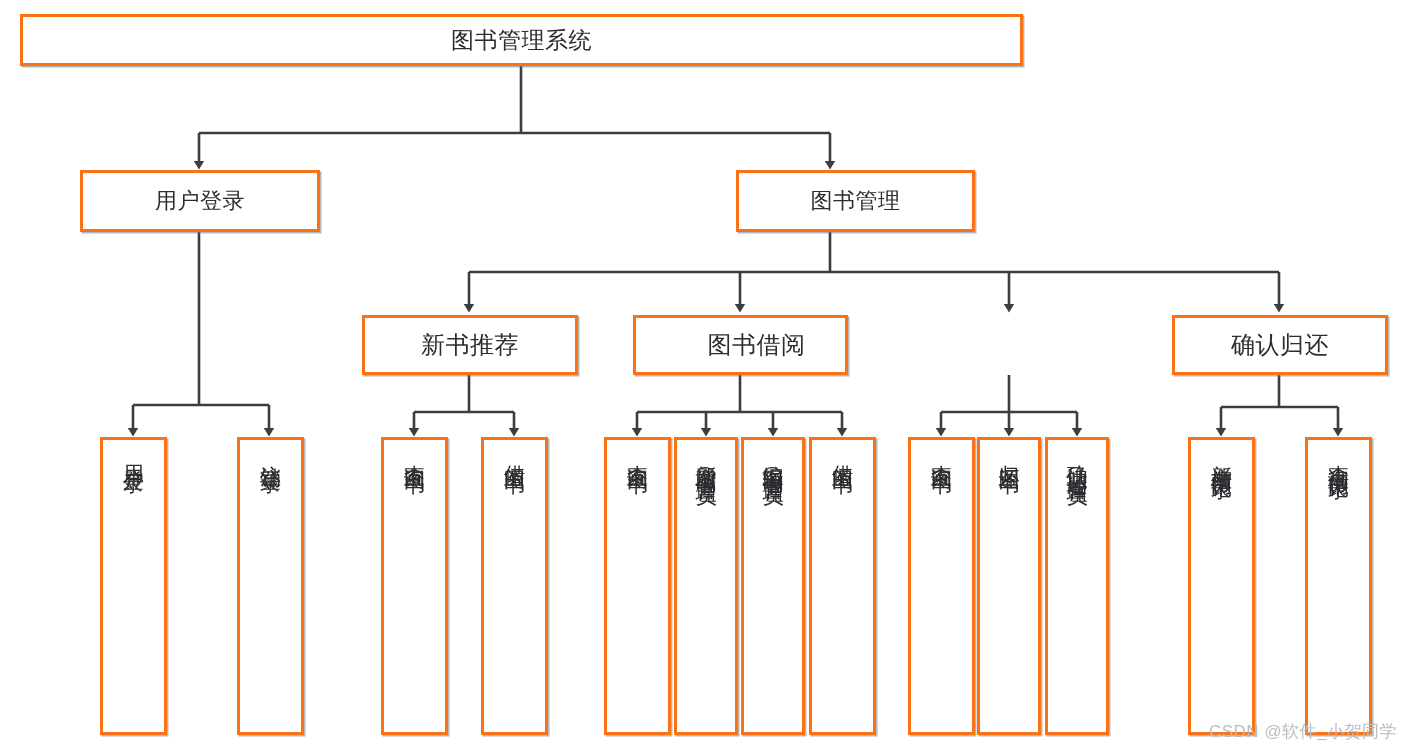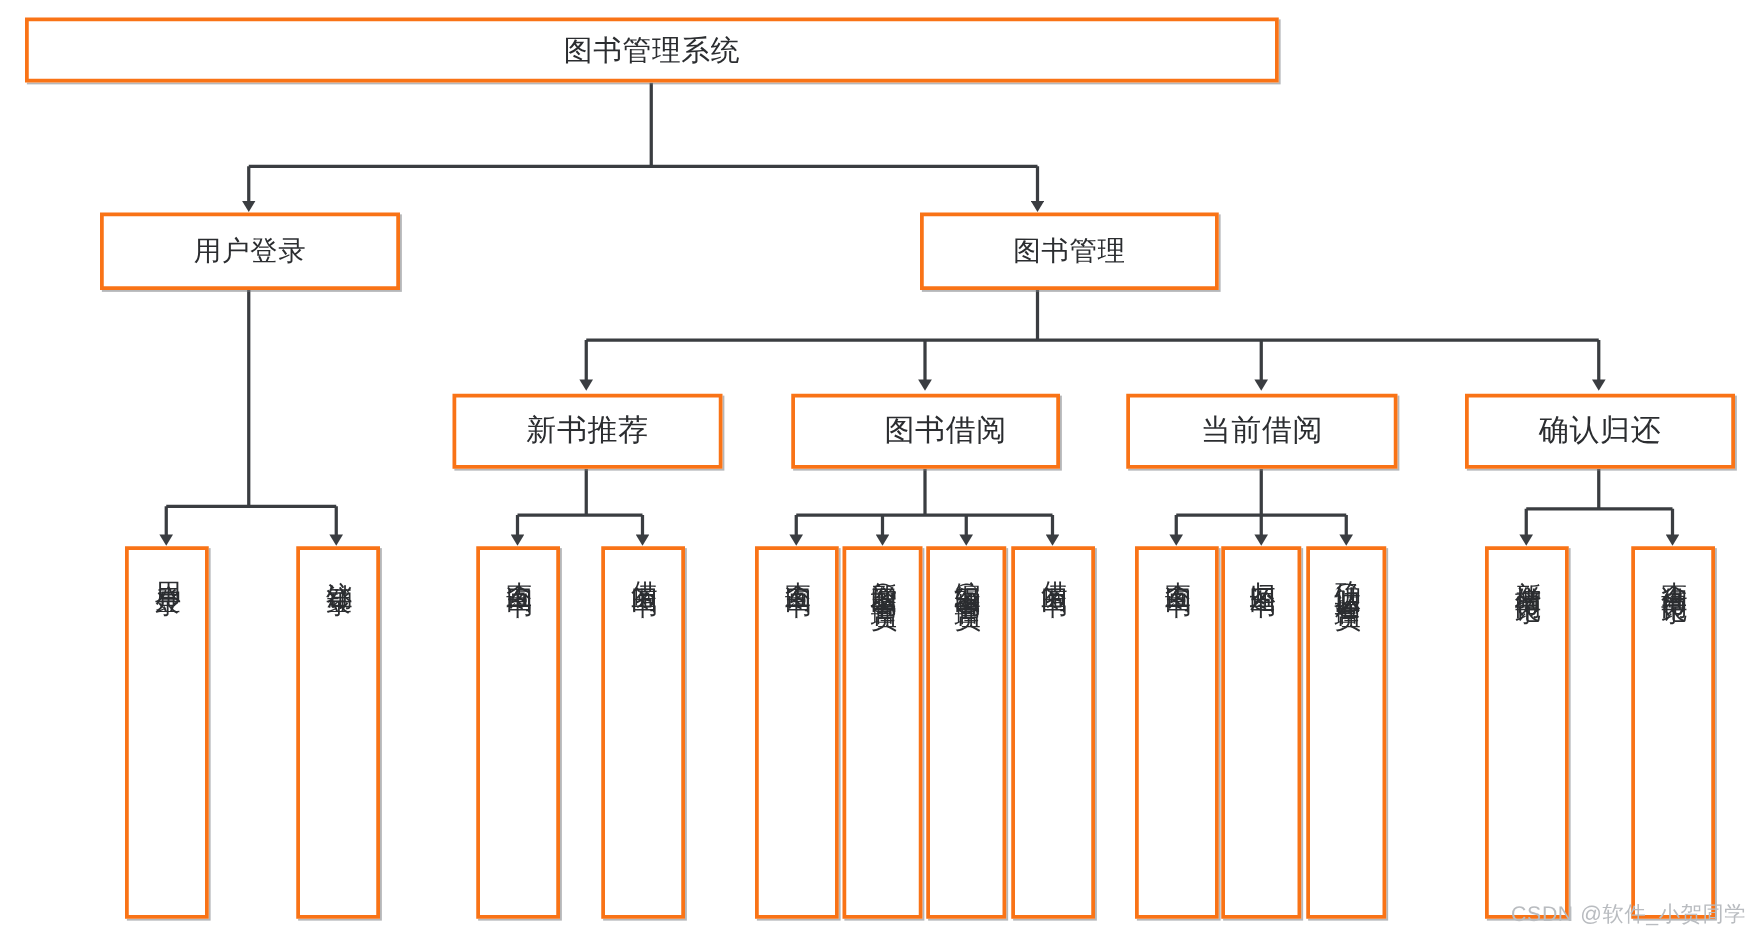--- a/index.html
+++ b/index.html
@@ -144,23 +144,20 @@
   <div class="node level2" style="left:736px; top:170px; width:239px; height:62px;">
     <span class="label">图书管理</span>
   </div>
 
   <div class="node level3" style="left:362px; top:315px; width:216px; height:60px;">
     <span class="label">新书推荐</span>
   </div>
   <div class="node level3" style="left:633px; top:315px; width:215px; height:60px;padding-left:32px;">
     <span class="label">图书借阅</span>
   </div>
-  <div class="node level3" style="left:901px; top:315px; width:217px; height:60px;">
-    <span class="label">当前借阅</span>
-  </div>
   <div class="node level3" style="left:1172px; top:315px; width:216px; height:60px;">
     <span class="label">确认归还</span>
   </div>
 
   <div class="node leaf" style="left:100px; top:437px; width:67px; height:298px;">
     <span class="label">用户登录</span>
   </div>
   <div class="node leaf" style="left:237px; top:437px; width:67px; height:298px;">
     <span class="label">注销登录</span>
   </div>

